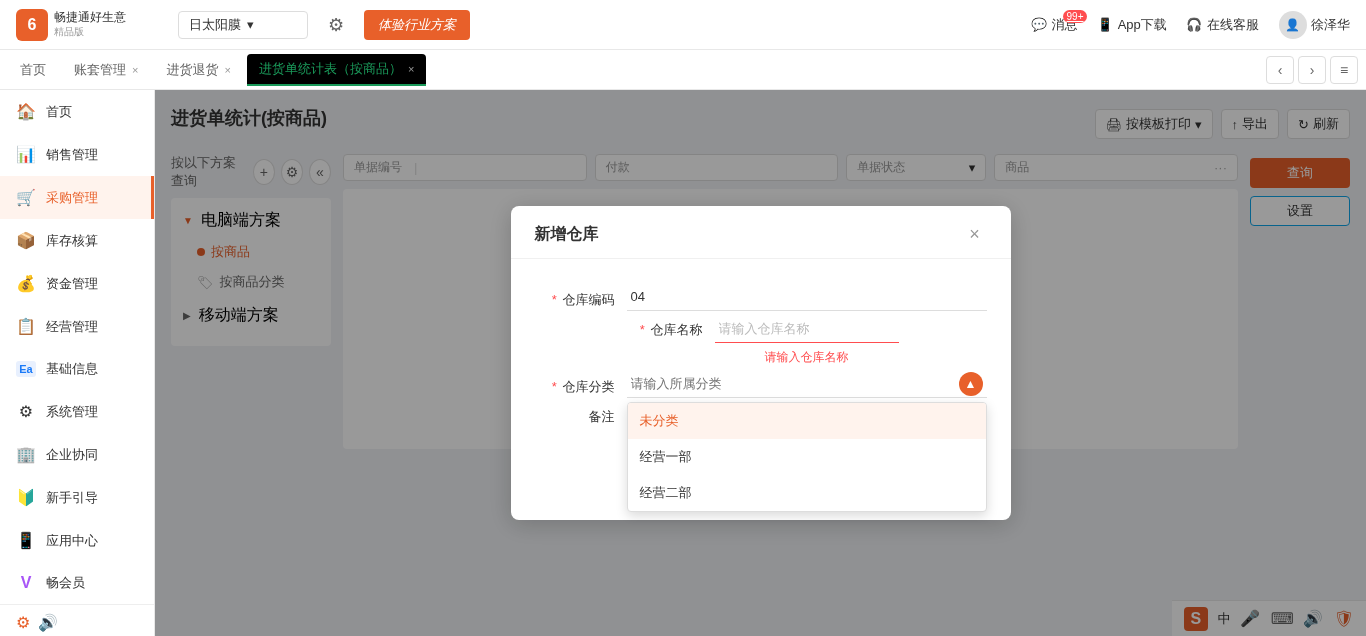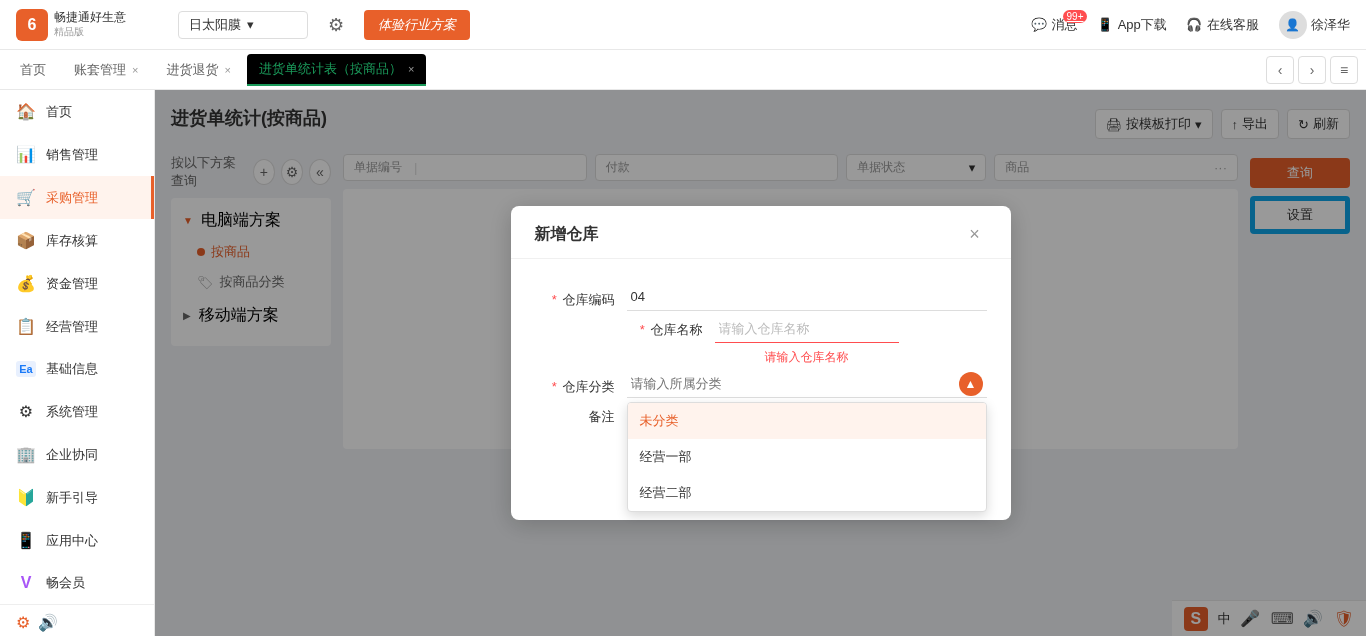--- a/index.html
+++ b/index.html
@@ -241,21 +241,21 @@
       color: white;
       border: none;
       border-radius: 4px;
       padding: 6px 18px;
       font-size: 13px;
       cursor: pointer;
     }
     .set-btn {
       background: #fff;
       color: #333;
-      border: 5px solid #0ea5e9;
+      border: 1px solid #0ea5e9;
       border-radius: 4px;
       padding: 5px 14px;
       font-size: 13px;
       cursor: pointer;
     }
 
     
     .filter-scheme {
       background: #fff;
       border-radius: 4px;

